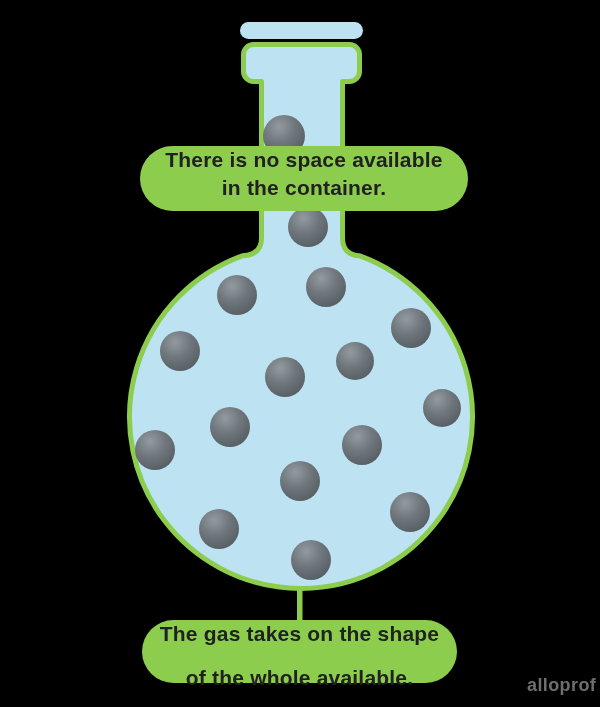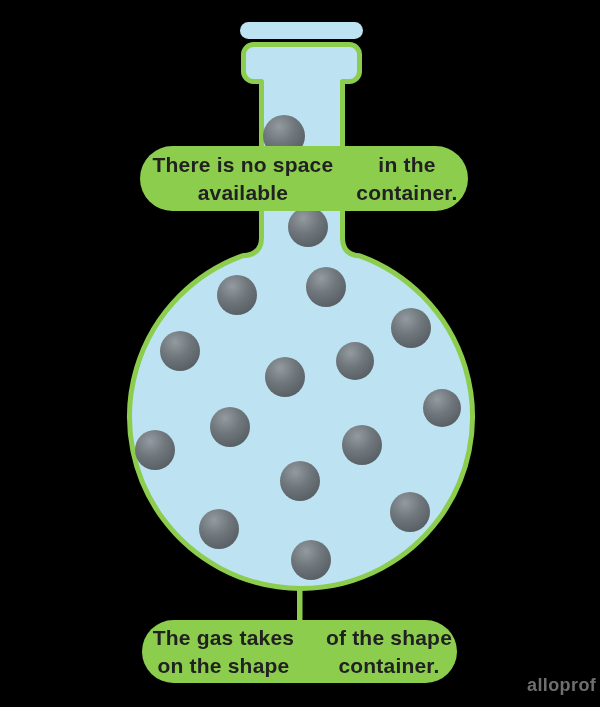--- a/index.html
+++ b/index.html
@@ -18,22 +18,22 @@
     font-family:"Liberation Sans","DejaVu Sans",sans-serif;
   }
   .flask-svg{position:absolute;left:0;top:0;}
   .flask-body{fill:var(--blue);stroke:var(--green);stroke-width:5;stroke-linejoin:round;}
   .flask-cap{fill:var(--blue);}
   .connector{fill:var(--green);}
   .callout{
     position:absolute;
     background:var(--green);
     border-radius:40px;
-    display:flex;flex-direction:row;
-    align-items:center;justify-content:center;
+    display:flex;flex-direction:column;
+    align-items:center;justify-content:flex-start;
     text-align:center;
     color:var(--text);
     font-weight:bold;
     font-size:21px;
     line-height:28px;
     letter-spacing:0.2px;
   }
   .callout-top{left:140px;top:146px;width:328px;height:65px;}
   .callout-bottom{left:142px;top:620px;width:315px;height:63px;gap:16px;}
   .watermark{
@@ -99,18 +99,18 @@
       </g>
   </svg>
 
   <div class="callout callout-top">
     <span>There is no space available</span>
     <span>in the container.</span>
   </div>
 
   <div class="callout callout-bottom">
     <span>The gas takes on the shape</span>
-    <span>of the shape container.</span>
+    <span>of the whole available.</span>
   </div>
 
   <div class="watermark">alloprof</div>
 
 </div>
 
 </body></html>

